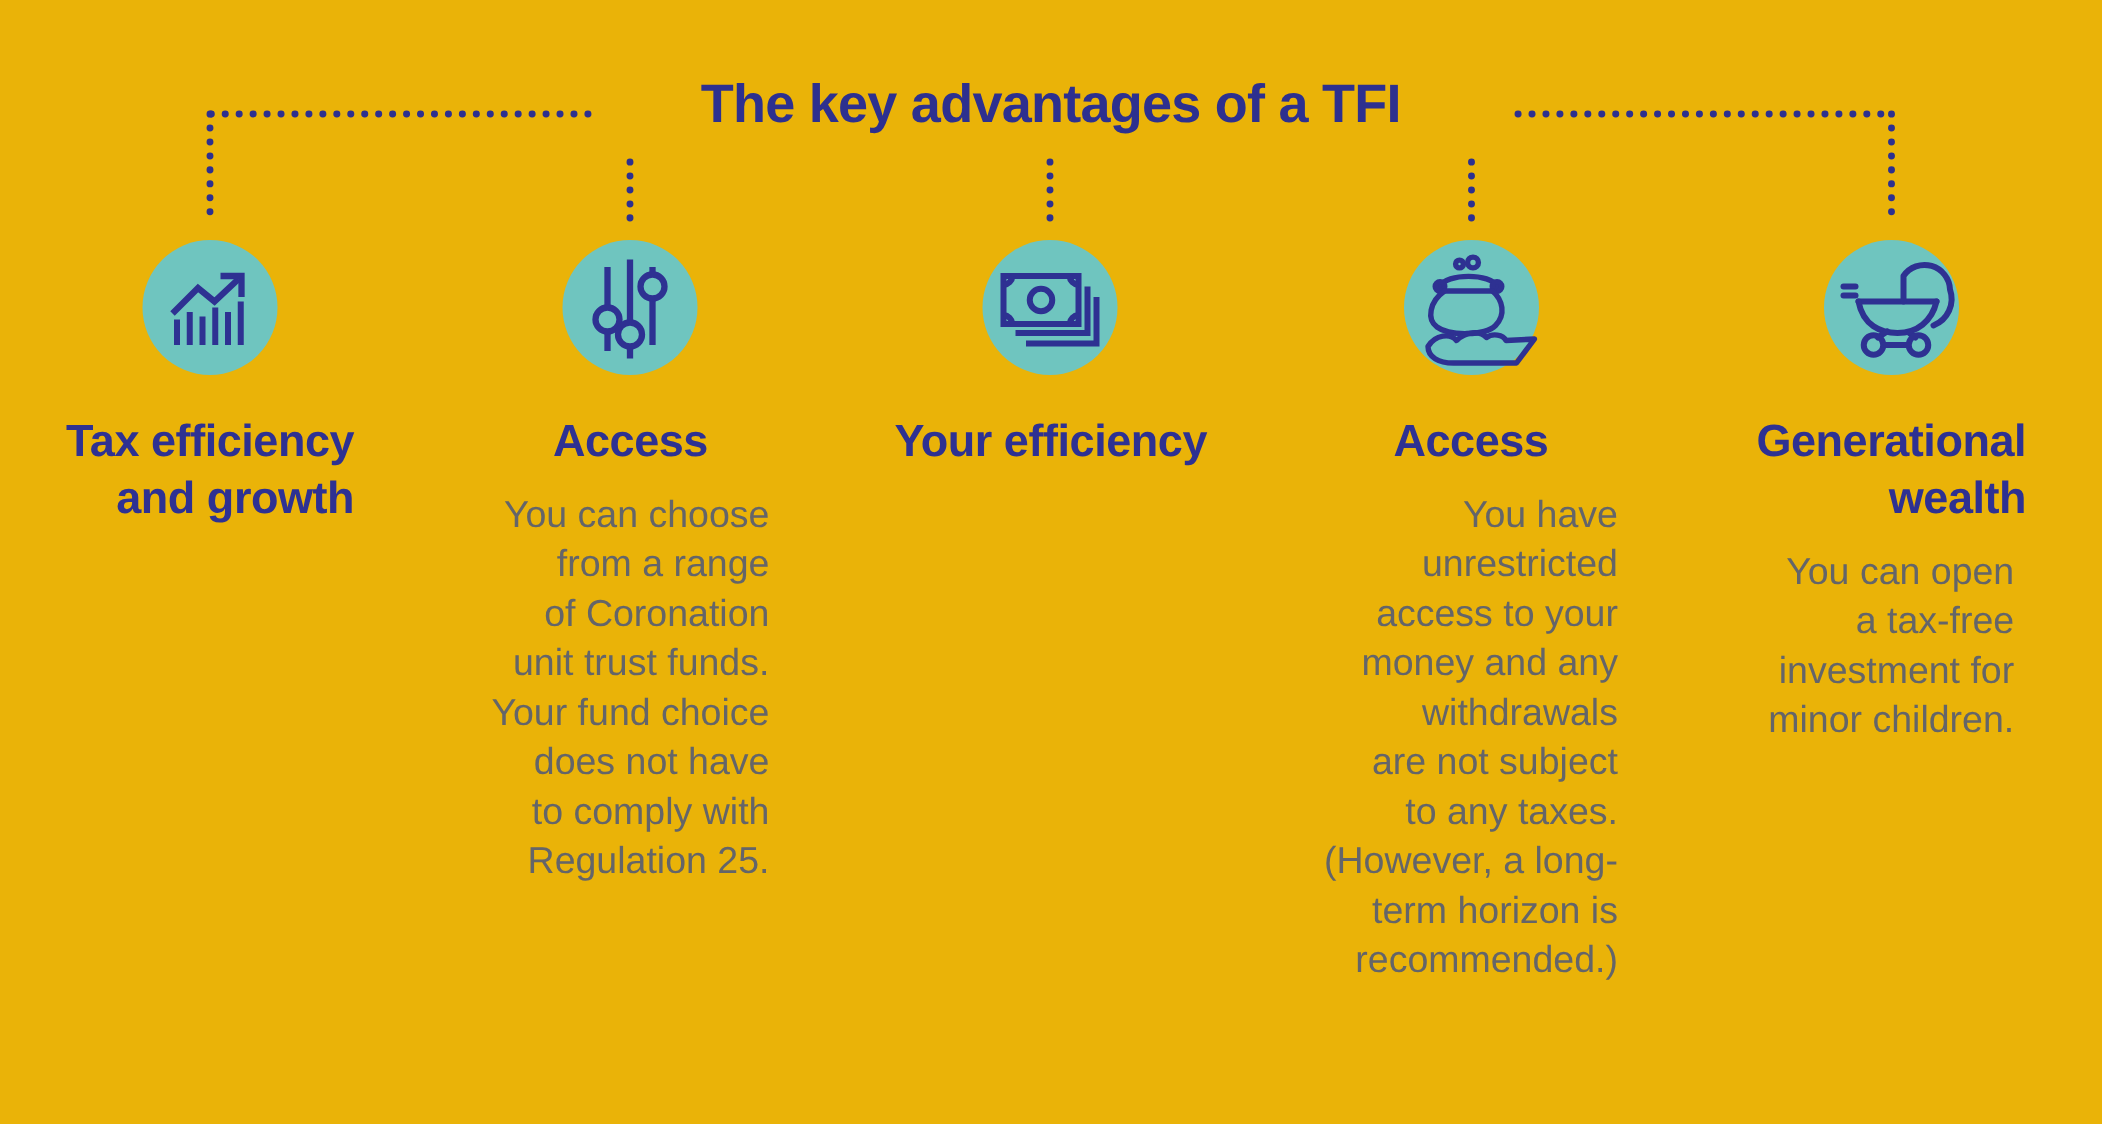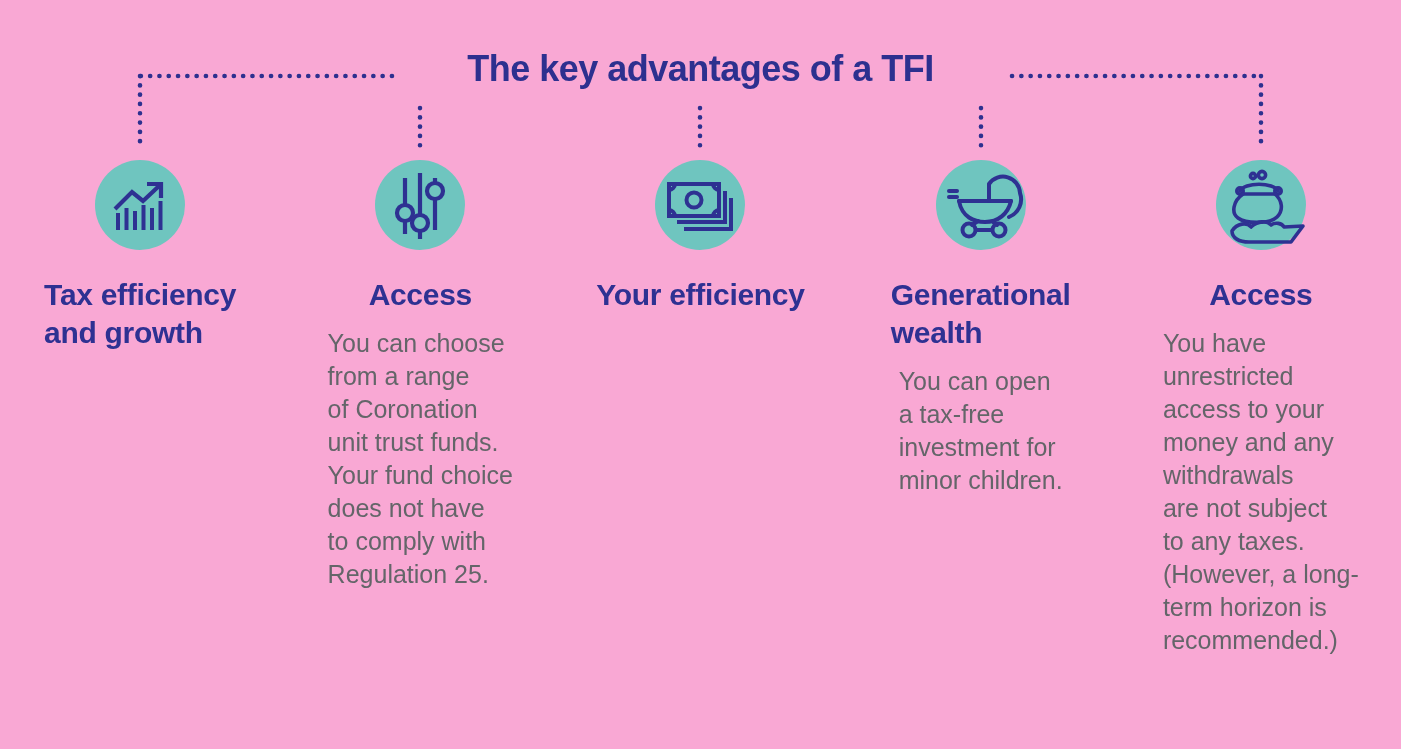--- a/index.html
+++ b/index.html
@@ -5,21 +5,21 @@
   html, body {
     margin: 0;
     padding: 0;
     background: #ffffff;
     font-family: "Liberation Sans", sans-serif;
   }
   .canvas {
     position: relative;
     width: 1401px;
     height: 749px;
-    background: #f9a8d4;
+    background: #eab308;
     overflow: hidden;
   }
   .header {
     position: relative;
     width: 100%;
     height: 152px;
   }
   .connector-svg {
     position: absolute;
     left: 0; top: 0;
@@ -41,21 +41,21 @@
     left: 0; top: 152px;
     width: 1401px;
     display: flex;
     flex-direction: row;
   }
   .col {
     width: 280.2px;
     display: flex;
     flex-direction: column;
     align-items: center;
-    text-align: left;
+    text-align: right;
   }
   .circle {
     width: 90px;
     height: 90px;
     border-radius: 50%;
     background: #6fc5bf;
     margin-top: 8px;
     display: flex;
     align-items: center;
     justify-content: center;
@@ -164,20 +164,48 @@
             <path d="M14 30 A6.5 6.5 0 0 0 20 24"></path>
             <path d="M58 24 A6.5 6.5 0 0 0 64 30"></path>
             <path d="M14 50 A6.5 6.5 0 0 1 20 56"></path>
             <path d="M58 56 A6.5 6.5 0 0 1 64 50"></path>
             <polyline points="70,31 70,62 22,62"></polyline>
             <polyline points="76,38 76,69 29,69"></polyline>
           </g>
         </svg>
       </div>
       <div class="col-heading">Your efficiency</div>
+    </div>
+
+    <div class="col">
+      <div class="circle">
+        <svg width="90" height="90" viewBox="0 0 90 90" fill="none" xmlns="http://www.w3.org/2000/svg">
+          <g stroke="#2e3192" stroke-width="3.6" stroke-linecap="round" stroke-linejoin="round">
+            <circle cx="37" cy="16" r="2.6"></circle>
+            <circle cx="46" cy="15" r="3.6"></circle>
+            <path d="M24 31 C28 22 58 22 62 31"></path>
+            <circle cx="24" cy="31" r="3.2"></circle>
+            <circle cx="62" cy="31" r="3.2"></circle>
+            <path d="M26 34 H60"></path>
+            <path d="M27 34 C17 41 15 53 22 58 C30 64 54 64 61 57 C68 50 66 40 59 34"></path>
+            <path d="M16 71 C21 63 31 62 35 67 C41 61 51 60 55 65 C59 62 66 63 68 67 L87 66 L75 82 L33 82 C23 82 16 78 16 71 Z"></path>
+          </g>
+        </svg>
+      </div>
+      <div class="col-heading">Access</div>
+      <div class="col-body">You have
+unrestricted
+access to your
+money and any
+withdrawals
+are not subject
+to any taxes.
+(However, a long-
+term horizon is
+recommended.)</div>
     </div>
 
     <div class="col">
       <div class="circle">
         <svg width="90" height="90" viewBox="0 0 90 90" fill="none" xmlns="http://www.w3.org/2000/svg">
           <g stroke="#2e3192" stroke-width="4" stroke-linecap="round" stroke-linejoin="round">
             <path d="M13 31 H21"></path>
               <path d="M13 37 H21"></path>
             <path d="M23 41 H75"></path>
             <path d="M23 41 C26 57 38 62 49 62 C62 62 72 54 75 41"></path>
@@ -191,44 +219,16 @@
         </svg>
       </div>
       <div class="col-heading">Generational
 wealth</div>
       <div class="col-body">You can open
 a tax-free
 investment for
 minor children.</div>
     </div>
 
-    <div class="col">
-      <div class="circle">
-        <svg width="90" height="90" viewBox="0 0 90 90" fill="none" xmlns="http://www.w3.org/2000/svg">
-          <g stroke="#2e3192" stroke-width="3.6" stroke-linecap="round" stroke-linejoin="round">
-            <circle cx="37" cy="16" r="2.6"></circle>
-            <circle cx="46" cy="15" r="3.6"></circle>
-            <path d="M24 31 C28 22 58 22 62 31"></path>
-            <circle cx="24" cy="31" r="3.2"></circle>
-            <circle cx="62" cy="31" r="3.2"></circle>
-            <path d="M26 34 H60"></path>
-            <path d="M27 34 C17 41 15 53 22 58 C30 64 54 64 61 57 C68 50 66 40 59 34"></path>
-            <path d="M16 71 C21 63 31 62 35 67 C41 61 51 60 55 65 C59 62 66 63 68 67 L87 66 L75 82 L33 82 C23 82 16 78 16 71 Z"></path>
-          </g>
-        </svg>
-      </div>
-      <div class="col-heading">Access</div>
-      <div class="col-body">You have
-unrestricted
-access to your
-money and any
-withdrawals
-are not subject
-to any taxes.
-(However, a long-
-term horizon is
-recommended.)</div>
-    </div>
-
   </div>
 
 
 </div>
 
 </body></html>

